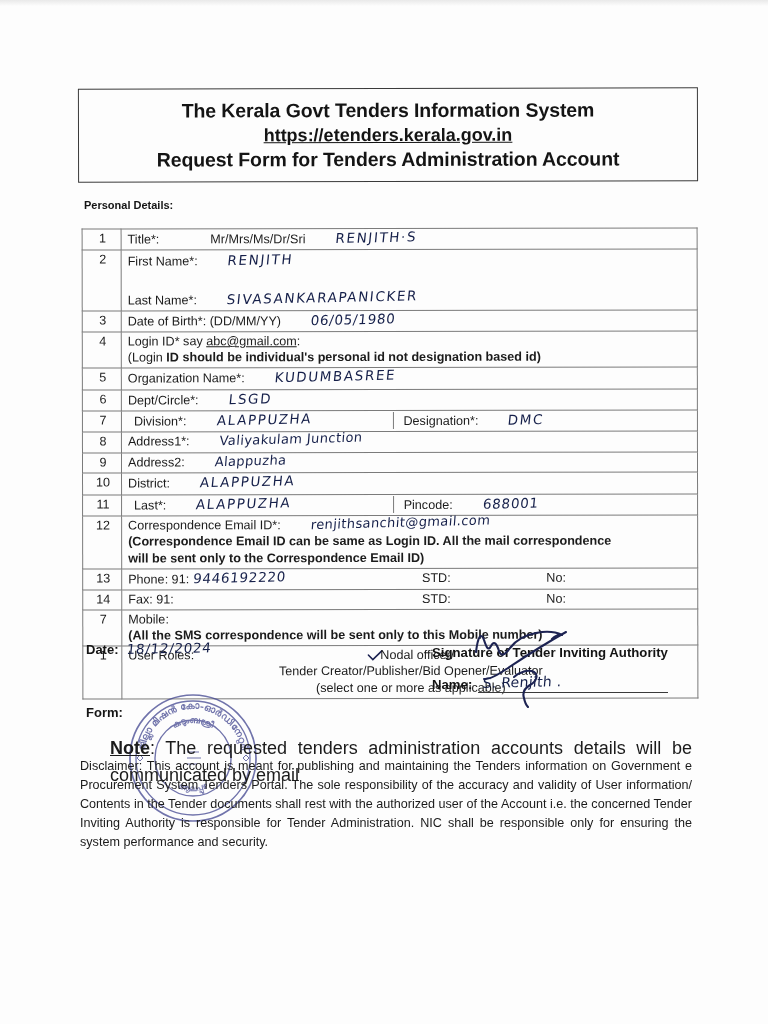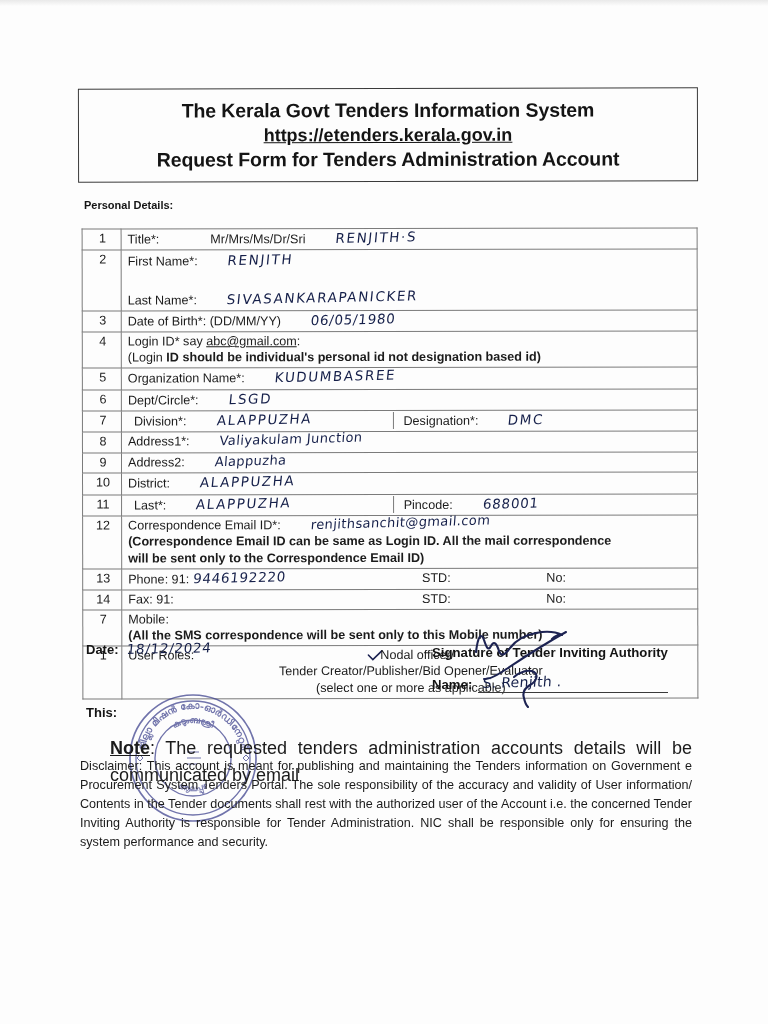--- a/index.html
+++ b/index.html
@@ -511,21 +511,21 @@
 
   <svg id="signature-scrawl" viewBox="0 0 130 86">
     <path d="M6 30 C8 14, 11 10, 14 18 C16 24, 18 30, 21 24 C24 18, 27 22, 29 29
              C31 35, 35 33, 40 26 C46 18, 55 13, 66 11 C76 9, 86 10, 92 13
              C88 12, 84 15, 82 17"></path>
     <path d="M96 10 C78 20, 56 34, 38 46 C26 54, 18 58, 14 57"></path>
     <path d="M44 55 C50 50, 58 47, 64 50 C69 53, 66 60, 60 63 C55 66, 52 70, 54 76
              C55 81, 57 84, 58 85"></path>
   </svg>
 
-  <div id="seal-label">This:</div>
+  <div id="seal-label">Form:</div>
 
   <svg id="seal-stamp" viewBox="0 0 132 132">
     <defs>
       <path id="arcOuter" d="M 17,66 A 49,49 0 0 1 115,66"></path>
       <path id="arcInner" d="M 31,66 A 35,35 0 0 1 101,66"></path>
       <path id="arcBottom" d="M 33,66 A 33,33 0 0 0 99,66"></path>
     </defs>
     <circle cx="66" cy="66" r="63" stroke-width="1.7"></circle>
     <circle cx="66" cy="66" r="57" stroke-width="1.3"></circle>
     <circle cx="66" cy="66" r="38" stroke-width="1.4"></circle>

